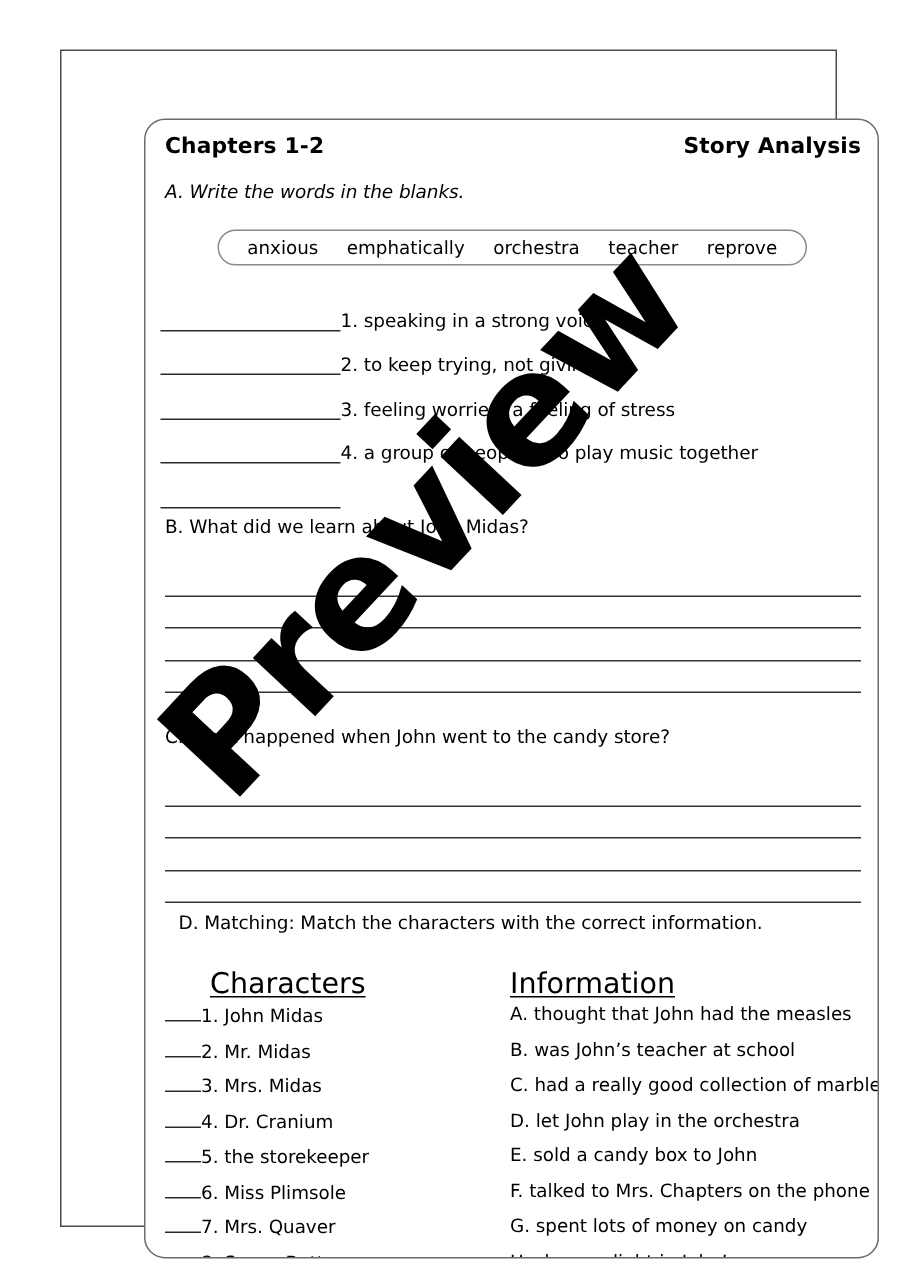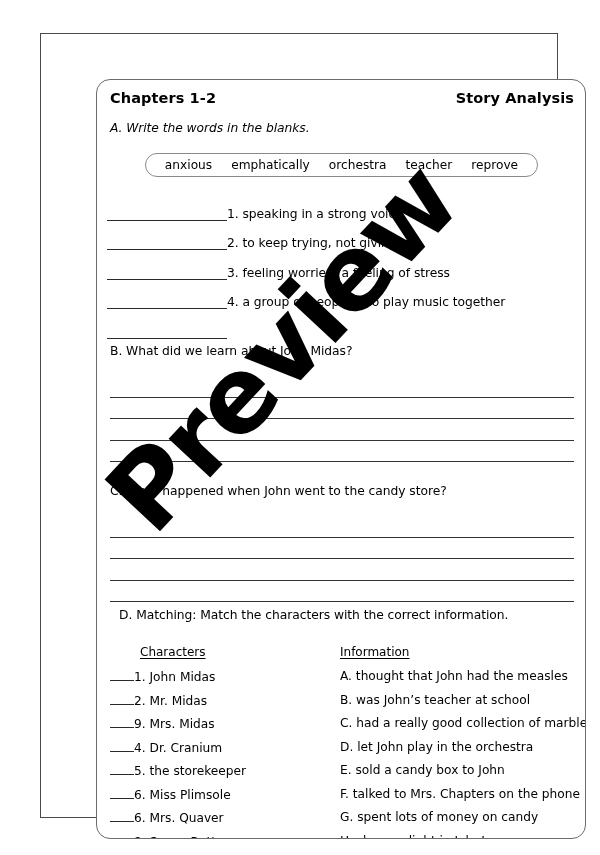--- a/index.html
+++ b/index.html
@@ -124,21 +124,21 @@
 
   
   #matching-headers {
     position: absolute;
     left: 13px;
     top: 565px;
     width: 464px;
   }
   .match-col-head {
     position: absolute;
-    font-size: 12px;
+    font-size: 19px;
     text-decoration: underline;
     text-underline-offset: 2px;
     white-space: nowrap;
   }
   #head-characters { left: 30px; }
   #head-information { left: 230px; }
 
   #matching-rows {
     position: absolute;
     left: 13px;
@@ -254,37 +254,37 @@
     <div id="matching-rows">
       <div class="match-row">
         <span class="match-char"><span class="mblank"></span><span>1. John Midas</span></span>
         <span class="match-info">A. thought that John had the measles</span>
       </div>
       <div class="match-row">
         <span class="match-char"><span class="mblank"></span><span>2. Mr. Midas</span></span>
         <span class="match-info">B. was John’s teacher at school</span>
       </div>
       <div class="match-row">
-        <span class="match-char"><span class="mblank"></span><span>9. Mrs. Midas</span></span>
+        <span class="match-char"><span class="mblank"></span><span>3. Mrs. Midas</span></span>
         <span class="match-info">C. had a really good collection of marbles</span>
       </div>
       <div class="match-row">
         <span class="match-char"><span class="mblank"></span><span>4. Dr. Cranium</span></span>
         <span class="match-info">D. let John play in the orchestra</span>
       </div>
       <div class="match-row">
         <span class="match-char"><span class="mblank"></span><span>5. the storekeeper</span></span>
         <span class="match-info">E. sold a candy box to John</span>
       </div>
       <div class="match-row">
         <span class="match-char"><span class="mblank"></span><span>6. Miss Plimsole</span></span>
         <span class="match-info">F. talked to Mrs. Chapters on the phone</span>
       </div>
       <div class="match-row">
-        <span class="match-char"><span class="mblank"></span><span>6. Mrs. Quaver</span></span>
+        <span class="match-char"><span class="mblank"></span><span>7. Mrs. Quaver</span></span>
         <span class="match-info">G. spent lots of money on candy</span>
       </div>
       <div class="match-row">
         <span class="match-char"><span class="mblank"></span><span>8. Susan Buttercup</span></span>
         <span class="match-info">H. shone a light in John’s ear</span>
       </div>
     </div>
 
   </div>
 </div>

